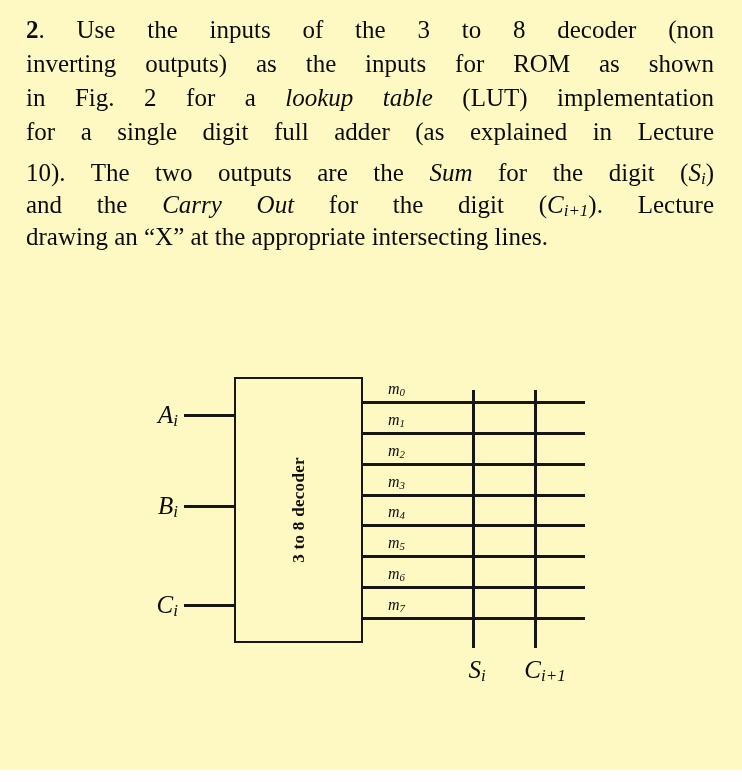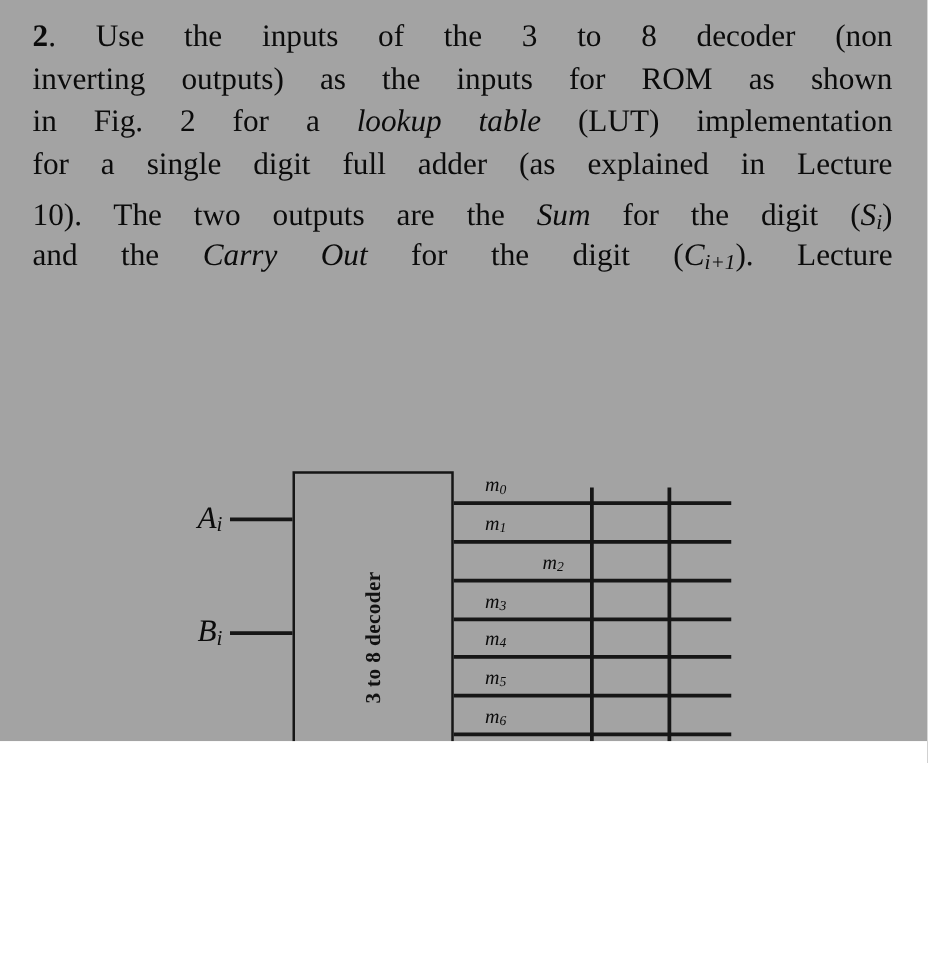--- a/index.html
+++ b/index.html
@@ -1,17 +1,17 @@
 <!DOCTYPE html>
 <html><head>
 <meta charset="utf-8">
 <style>
   html, body { margin:0; padding:0; background:#ffffff; }
   .page {
-    position:relative; width:742px; height:593px; background:#a3a3a3;
+    position:relative; width:742px; height:770px; background:#fef9c3;
     font-family:"Liberation Serif","DejaVu Serif",serif; color:#0b0b0b; overflow:hidden;
   }
   
   .problem { position:absolute; left:26px; top:13px; width:688px; font-size:25px; }
   .para1 .tline { line-height:34px; }
   .para2 { margin-top:8px; }
   .para2 .tline { line-height:32px; }
   .tline { text-align:justify; text-align-last:justify; white-space:normal; }
   .tline.last { text-align-last:left; }
   sub { font-size:0.68em; vertical-align:-0.18em; line-height:0; }
@@ -33,21 +33,21 @@
     position:absolute; left:126px; width:52px; text-align:right;
     font-size:25px; font-style:italic; line-height:34px;
   }
   .il0 { top:398px; } .il1 { top:489px; } .il2 { top:588px; }
   .m-wire { left:363px; width:222px; height:2.5px; }
   .mw0 { top:401px; } .mw1 { top:432px; } .mw2 { top:463px; } .mw3 { top:494px; }
   .mw4 { top:524px; } .mw5 { top:555px; } .mw6 { top:586px; } .mw7 { top:617px; }
   .m-label {
     position:absolute; left:388px; font-size:16px; font-style:italic; line-height:22px;
   }
-  .ml0 { top:378px; } .ml1 { top:409px; } .ml2 { top:440px;margin-left:46px; } .ml3 { top:471px; }
+  .ml0 { top:378px; } .ml1 { top:409px; } .ml2 { top:440px; } .ml3 { top:471px; }
   .ml4 { top:501px; } .ml5 { top:532px; } .ml6 { top:563px; } .ml7 { top:594px; }
   .v-wire { top:390px; height:258px; width:2.5px; }
   .v1 { left:472px; } .v2 { left:534px; }
   .out-label {
     position:absolute; top:655px; font-size:25px; font-style:italic;
     text-align:center; line-height:30px;
   }
   .ol1 { left:456px; width:42px; }
   .ol2 { left:514px; width:62px; }
 </style>
@@ -59,20 +59,21 @@
   <div class="problem">
     <div class="para1">
       <div class="tline"><span style="font-weight: bold;">2</span><span>. Use the inputs of the 3 to 8 decoder (non</span></div>
       <div class="tline"><span>inverting outputs) as the inputs for ROM as shown</span></div>
       <div class="tline"><span>in Fig. 2 for a </span><span style="font-style: italic; margin-top: 12px;">lookup table</span><span> (LUT) implementation</span></div>
       <div class="tline"><span>for a single digit full adder (as explained in Lecture</span></div>
     </div>
     <div class="para2">
       <div class="tline"><span>10). The two outputs are the </span><span style="font-style: italic;">Sum</span><span> for the digit (</span><span style="font-style: italic;">S</span><sub style="font-style: italic;">i</sub><span>)</span></div>
       <div class="tline"><span>and the </span><span style="font-style: italic;">Carry Out</span><span> for the digit (</span><span style="font-style: italic;">C</span><sub style="font-style: italic;">i+1</sub><span>). Lecture</span></div>
+      <div class="tline last"><span>drawing an “X” at the appropriate intersecting lines.</span></div>
     </div>
   </div>
 
   <div class="fig">
 
     <div class="in-label il0"><span>A</span><sub>i</sub></div>
     <div class="in-label il1"><span>B</span><sub>i</sub></div>
     <div class="in-label il2"><span>C</span><sub>i</sub></div>
 
     <div class="wire in-wire iw0"></div>

